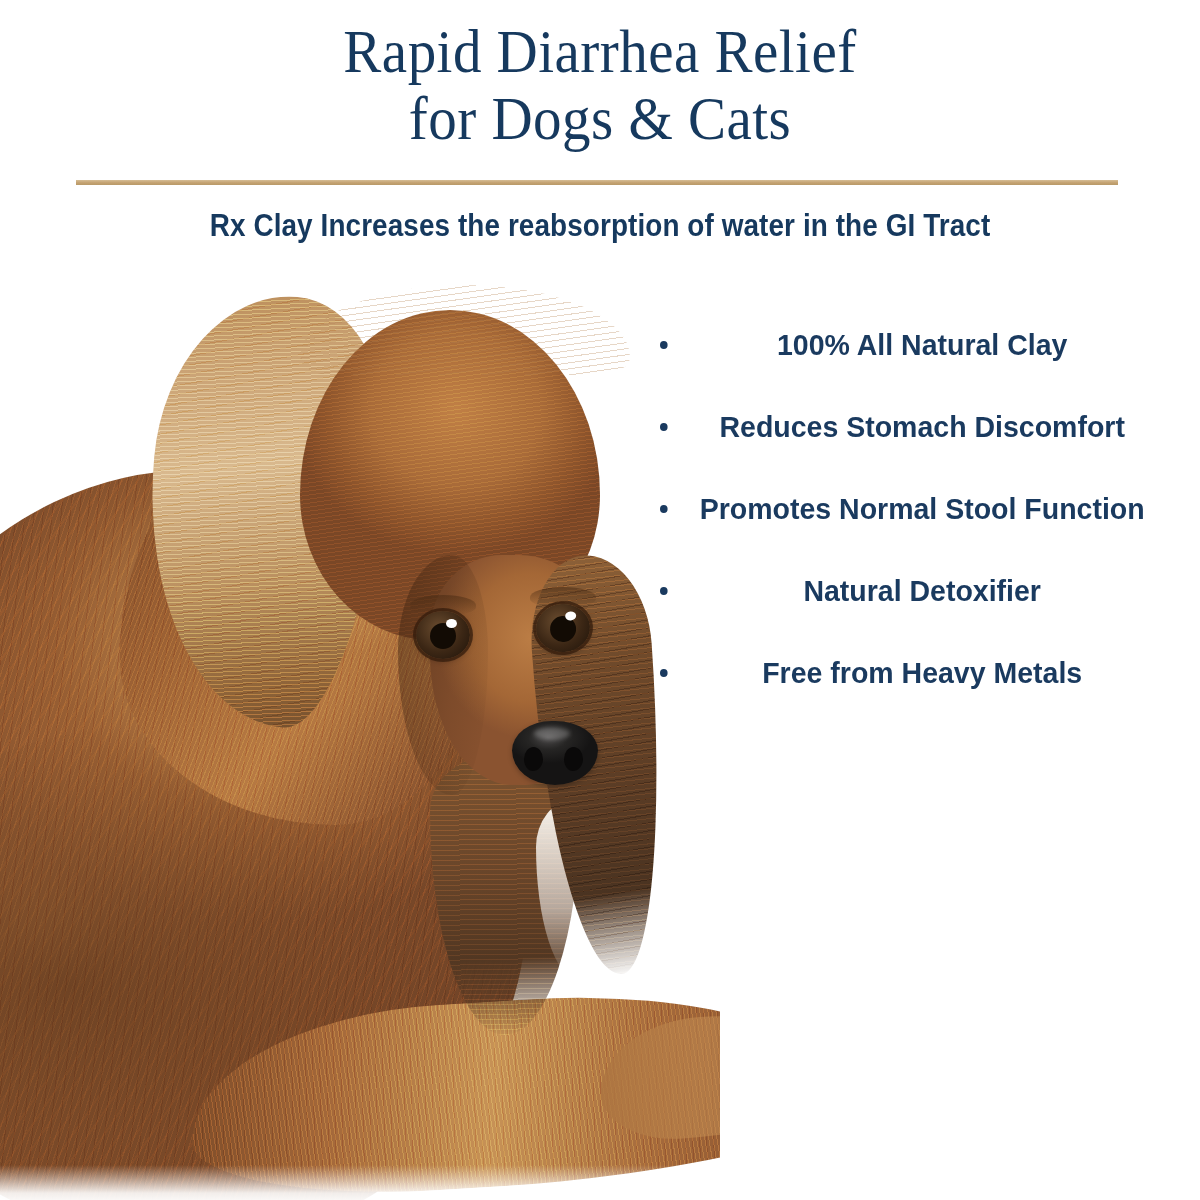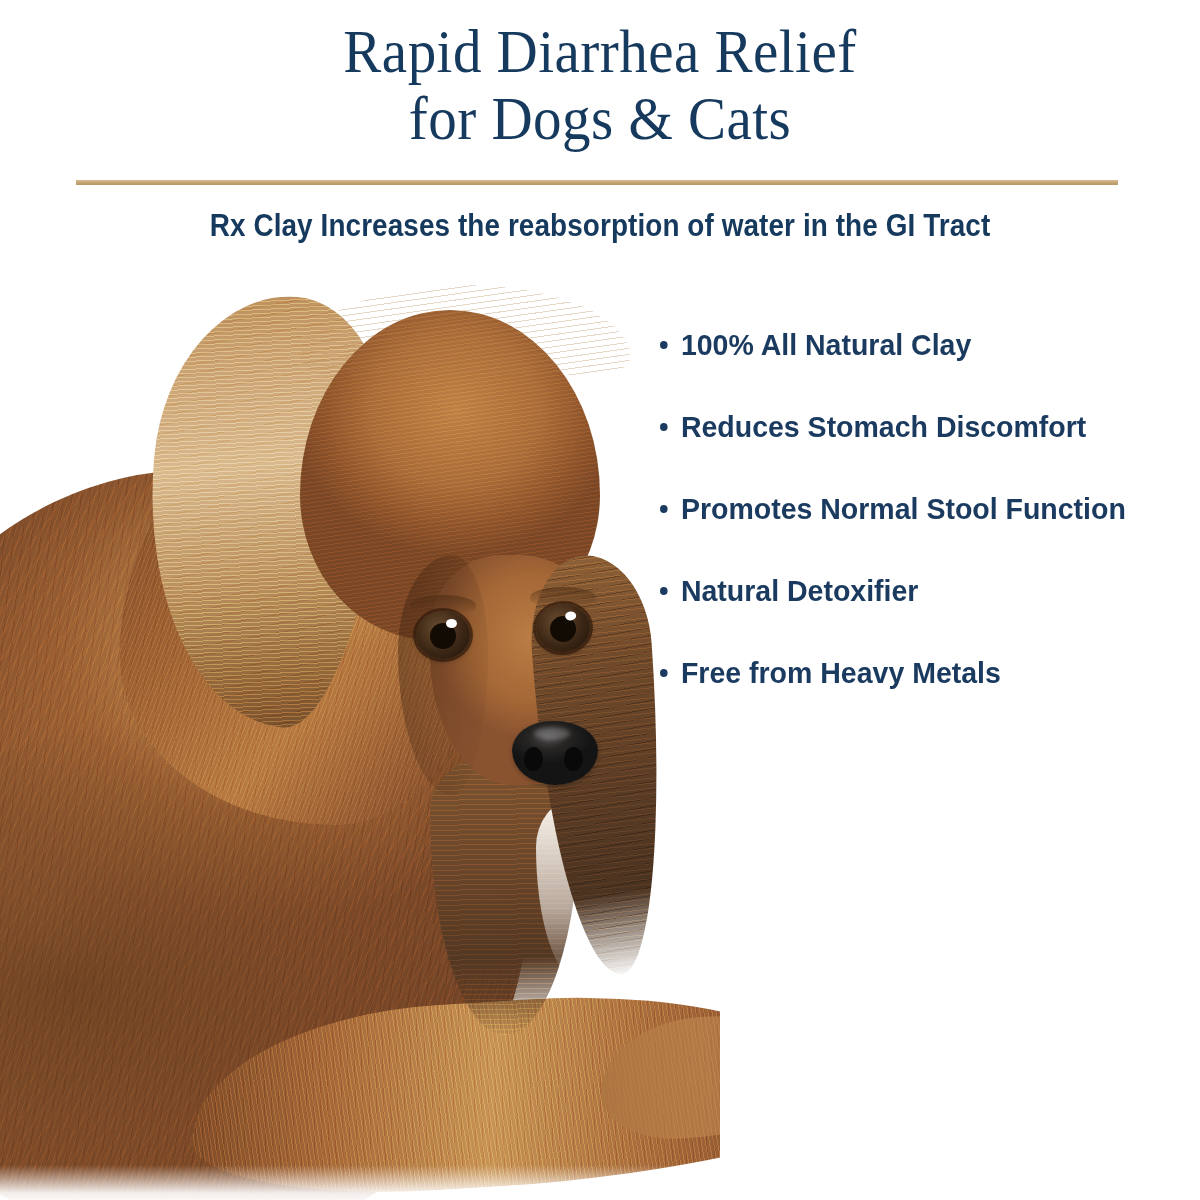--- a/index.html
+++ b/index.html
@@ -60,20 +60,21 @@
 
   
   #benefits-list {
     position: absolute;
     left: 660px;
     top: 330px;
     width: 530px;
     margin: 0;
     padding: 0;
     list-style: none;
+    text-align: center;
   }
   .benefit-item {
     position: relative;
     color: #1a3a5f;
     font-size: 30px;
     font-weight: 600;
     line-height: 1;
     height: 82px;
     padding-left: 22px;
     white-space: nowrap;

